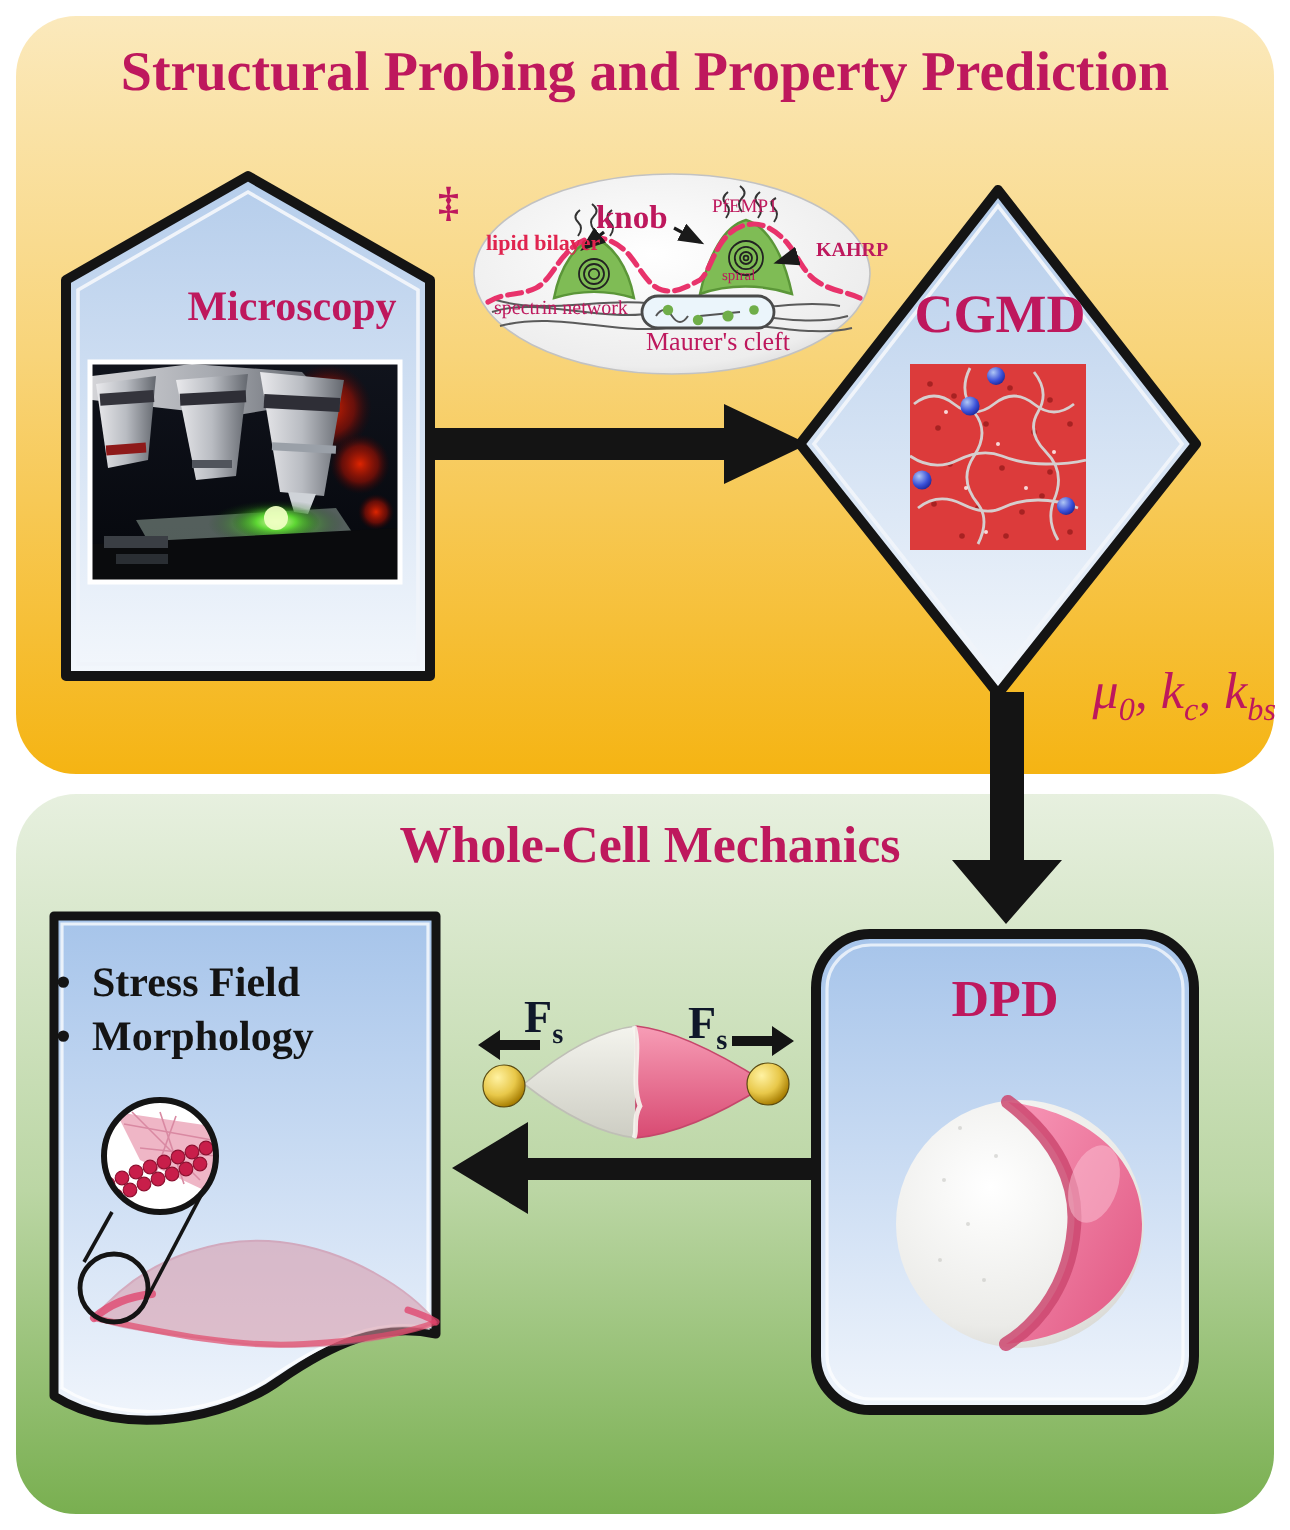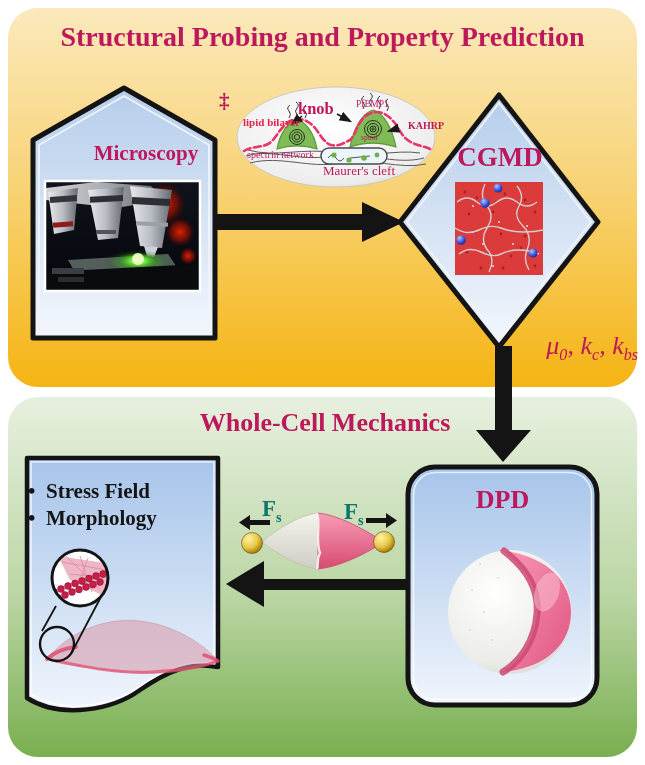--- a/index.html
+++ b/index.html
@@ -26,21 +26,21 @@
   #kahrp-label{left:390px;top:121px;font-size:10px;font-weight:600;padding-left:18px;}
   #spiral-label{left:361px;top:134px;font-size:7.5px;}
   #spectrin-label{left:247px;top:150px;font-size:10px;}
   #maurers-label{left:323px;top:164px;font-size:13px;}
   #params-label{left:500px;top:332px;width:138px;font-size:26px;font-weight:normal;font-style:italic;text-align:right;}
   #params-label sub, .fs sub{font-size:.62em;}
   .bullet-line{position:absolute;left:28px;font-size:21px;font-weight:bold;color:#141414;}
   .bullet-line .dot{display:inline-block;width:18px;}
   #bullet-0{top:479px;}
   #bullet-1{top:506px;}
-  .fs{position:absolute;font-size:23px;font-weight:bold;color:#0f766e;}
+  .fs{position:absolute;font-size:23px;font-weight:bold;color:#0f172a;}
   #fs-left{left:262px;top:496px;}
   #fs-right{left:344px;top:499px;}
 </style>
 </head>
 <body>
 
 <div id="fig">
 
   <div id="top-panel" class="abs panel"></div>
   <div id="bottom-panel" class="abs panel"></div>

